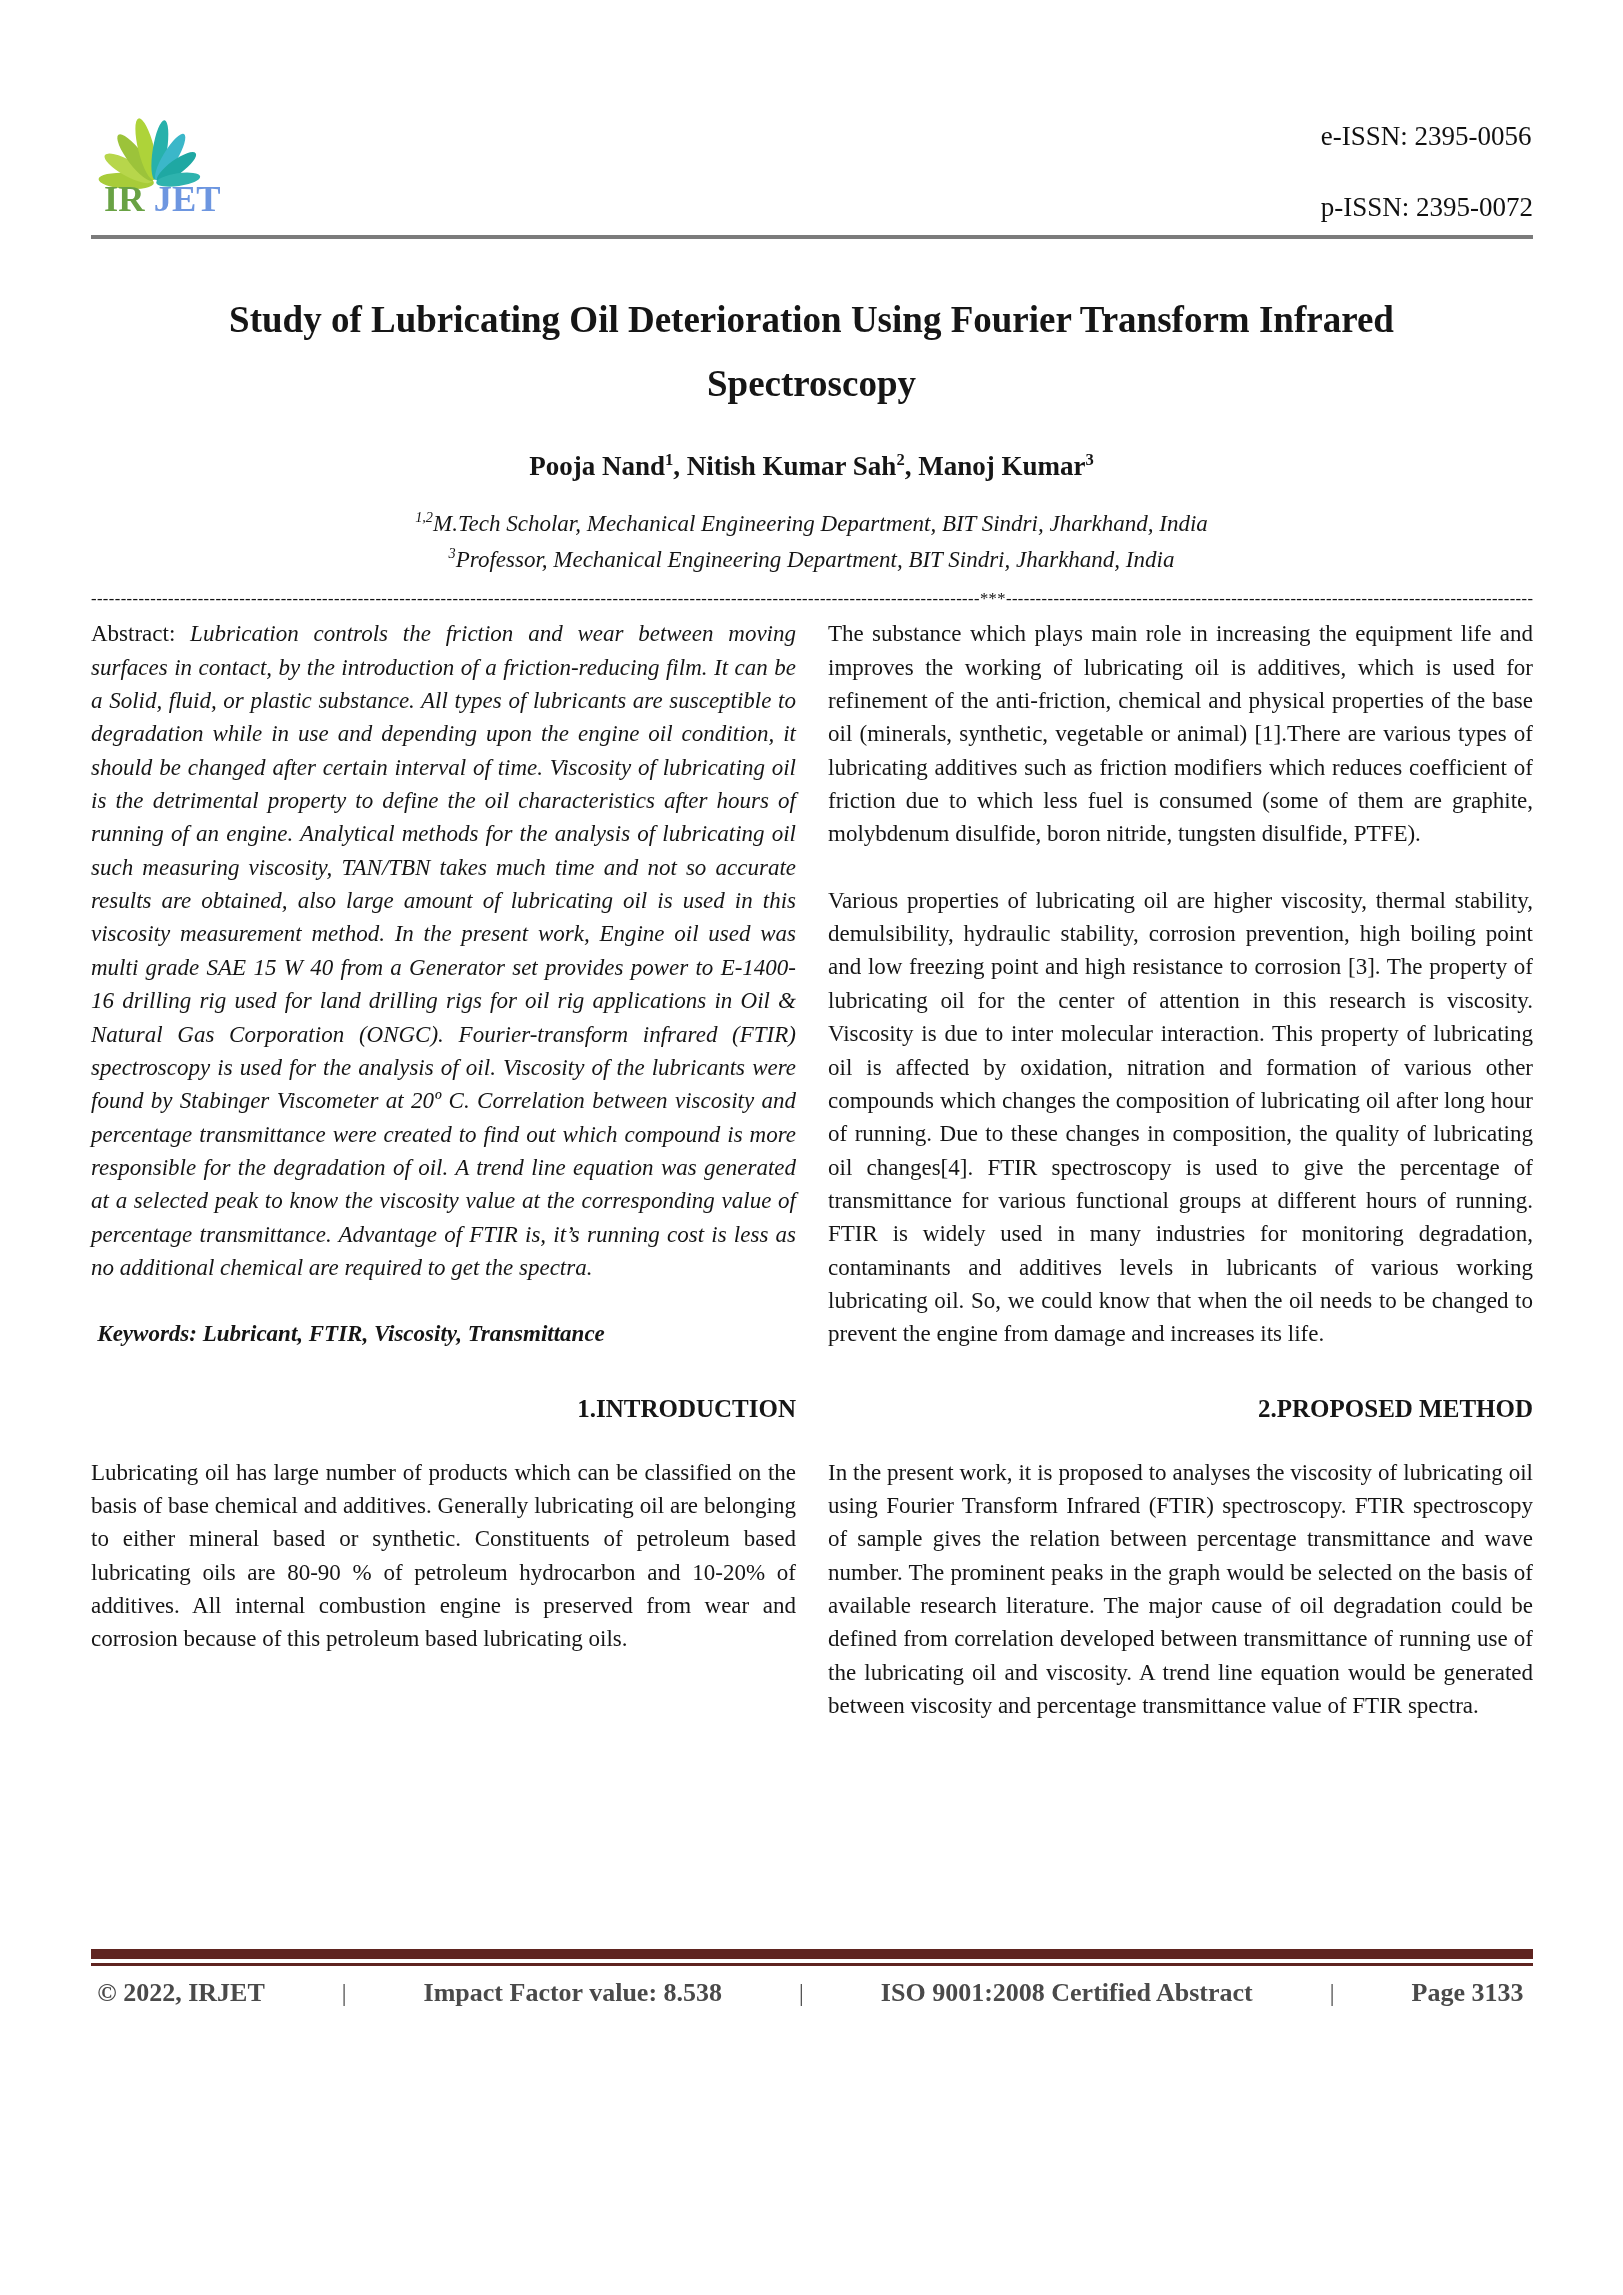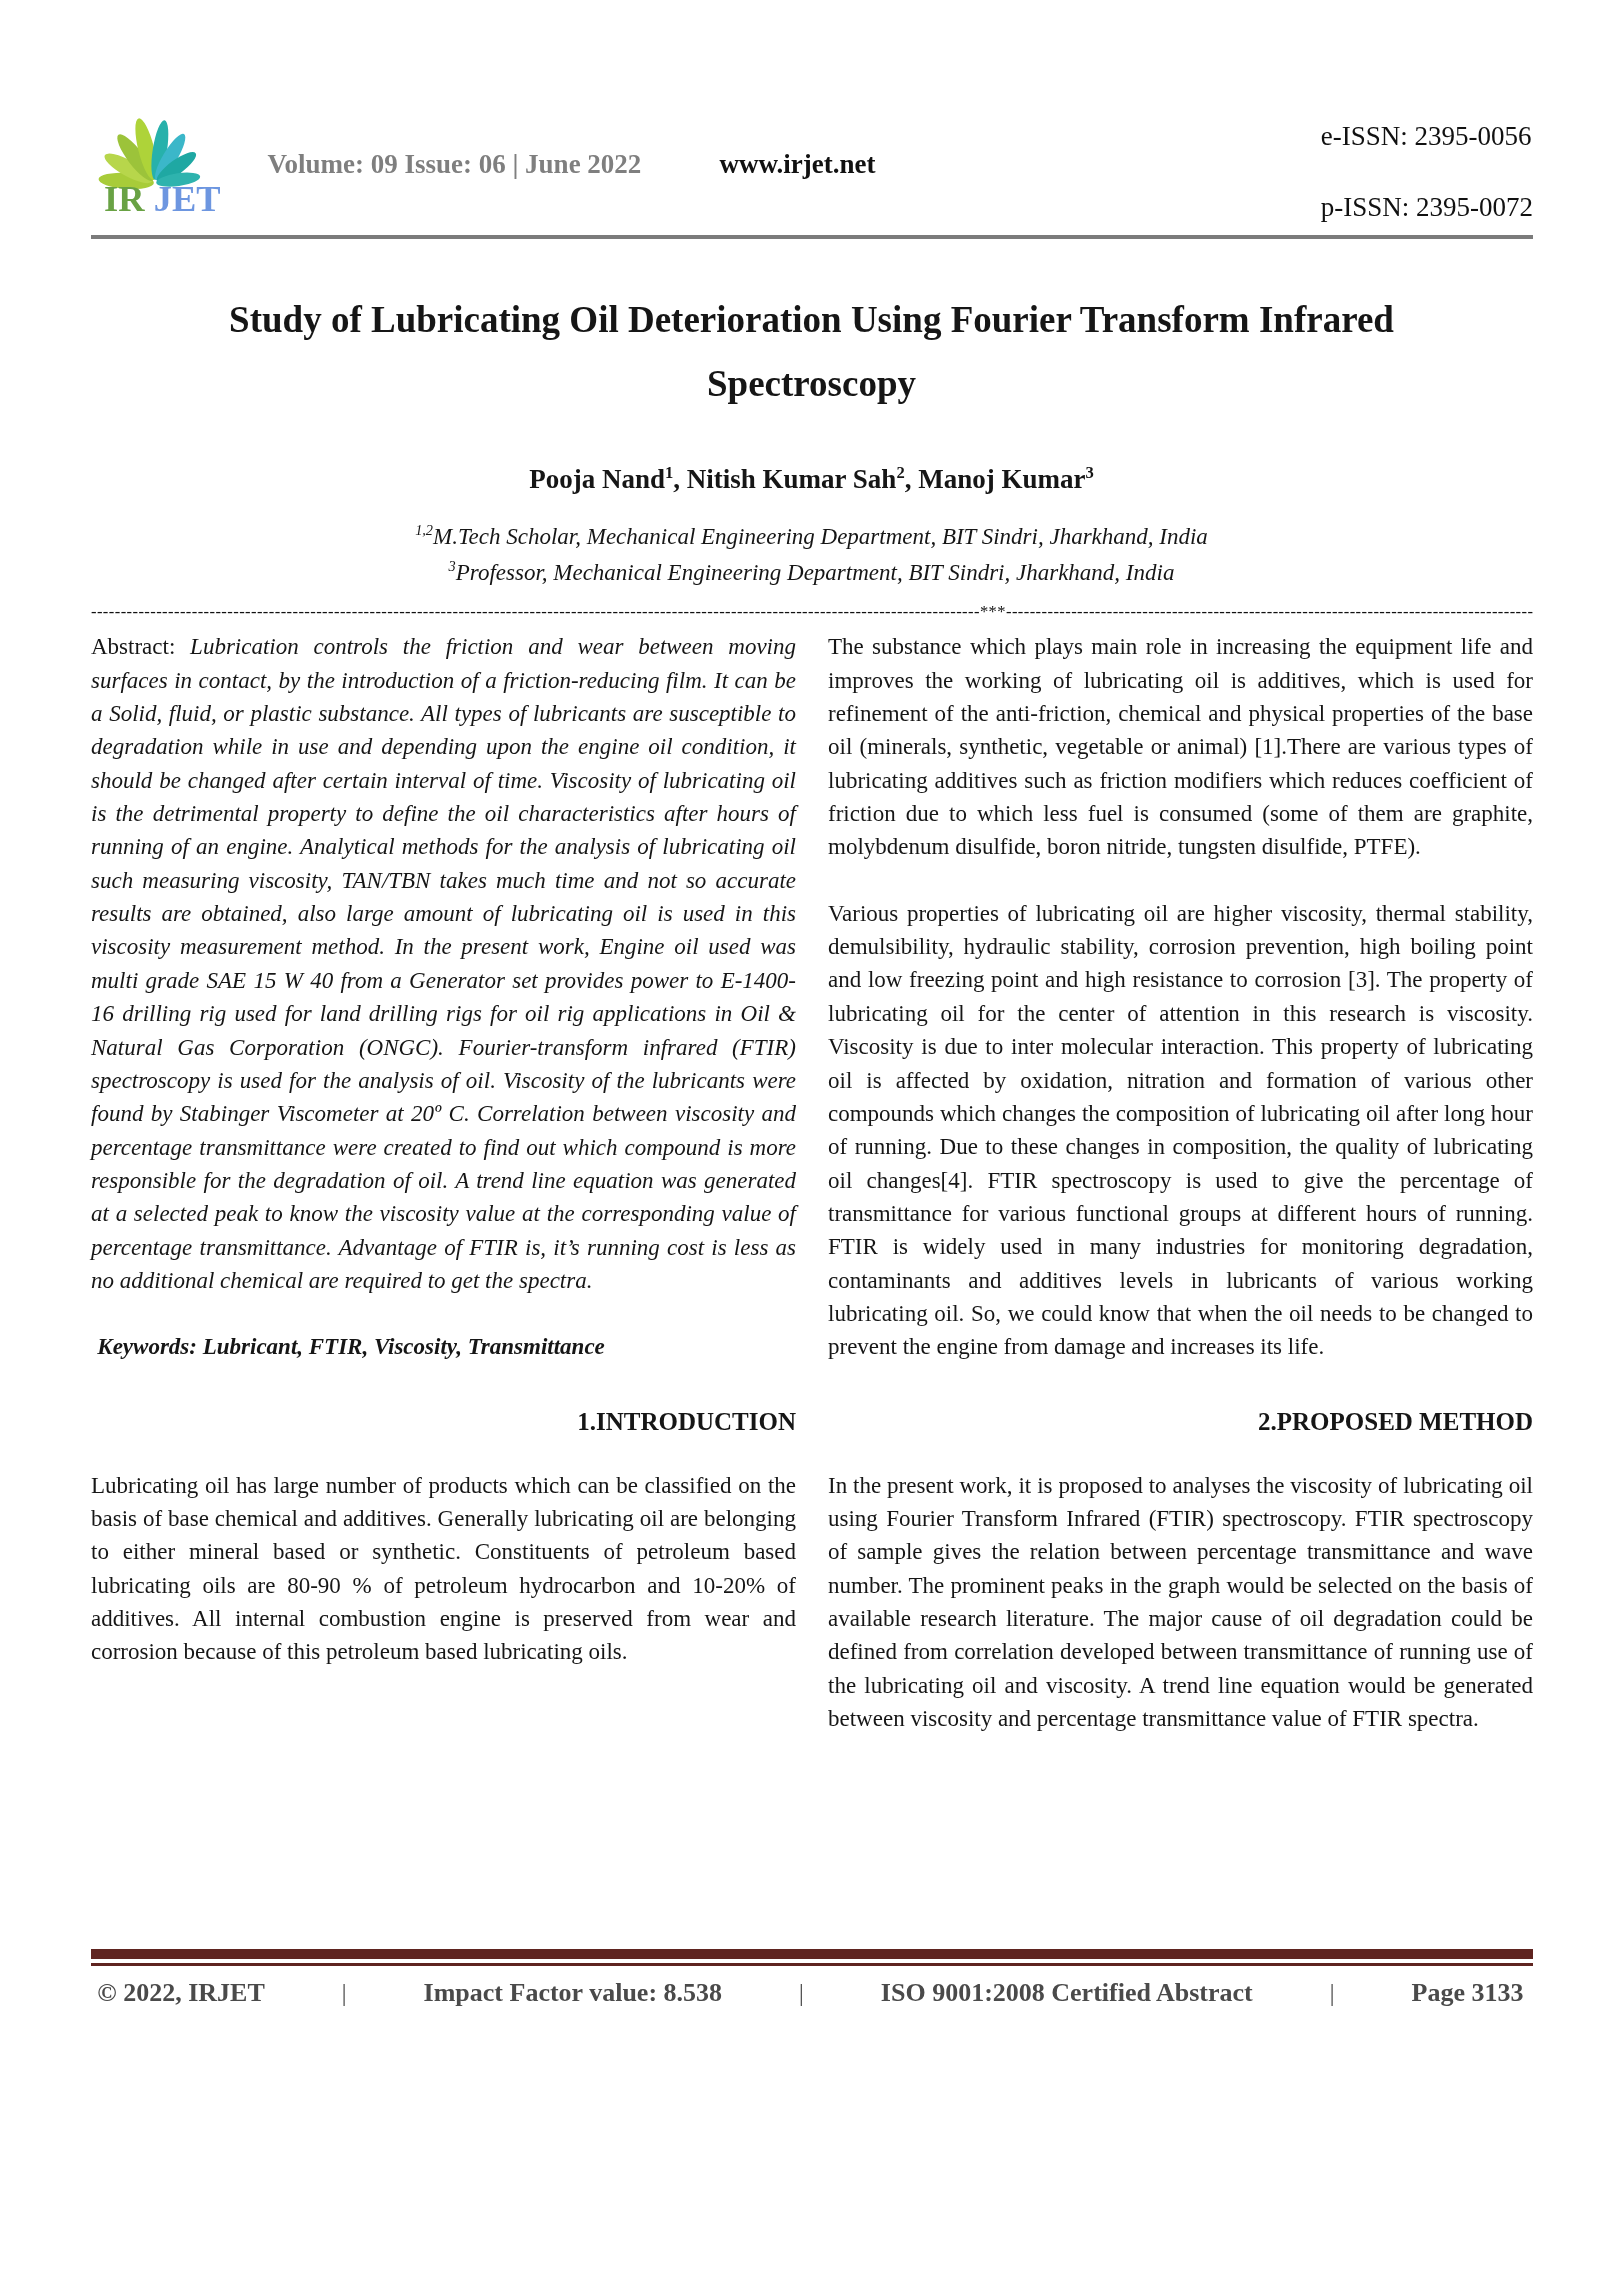--- a/index.html
+++ b/index.html
@@ -32,21 +32,21 @@
   }
   .paper-title {
     margin:49px auto 0 auto;
     max-width:1237px;
     text-align:center;
     font-size:37px;
     font-weight:bold;
     line-height:1.72;
   }
   .authors {
-    margin-top:47px;
+    margin-top:34px;
     text-align:center;
     font-size:27px;
     font-weight:bold;
   }
   .authors sup { font-size:16.6px; }
   .affils {
     margin-top:24px;
     text-align:center;
     font-style:italic;
     font-size:23px;
@@ -112,24 +112,20 @@
         <ellipse cx="80" cy="40" rx="9" ry="38" fill="#27b1ab" transform="rotate(9 80 82)"></ellipse>
         <ellipse cx="80" cy="44" rx="9" ry="34" fill="#3bb7c9" transform="rotate(31 80 82)"></ellipse>
         <ellipse cx="80" cy="48" rx="9" ry="30" fill="#1fa8a3" transform="rotate(54 80 82)"></ellipse>
         <ellipse cx="80" cy="52" rx="8" ry="28" fill="#2eb3ae" transform="rotate(82 80 82)"></ellipse>
       </g>
       <text x="16" y="118" font-size="46" font-weight="bold" font-family="Liberation Serif, DejaVu Serif, serif" fill="#69a244">IR</text>
       <text x="79" y="118" font-size="46" font-weight="bold" font-family="Liberation Serif, DejaVu Serif, serif" fill="#6d96e0">JET</text>
     </svg>
   </div>
   <div class="head-mid">
-    <div class="vol-line">
-      <span class="vol">Volume: 09 Issue: 06 | June 2022</span>
-      <span class="site">www.irjet.net</span>
-    </div>
   </div>
   <div class="head-right">
     <div class="issn">e-ISSN: 2395-0056</div>
     <div class="issn">p-ISSN: 2395-0072</div>
   </div>
 </div>
 <div class="header-rule"></div>
 
 <h1 class="paper-title">Study of Lubricating Oil Deterioration Using Fourier Transform Infrared Spectroscopy</h1>
 

